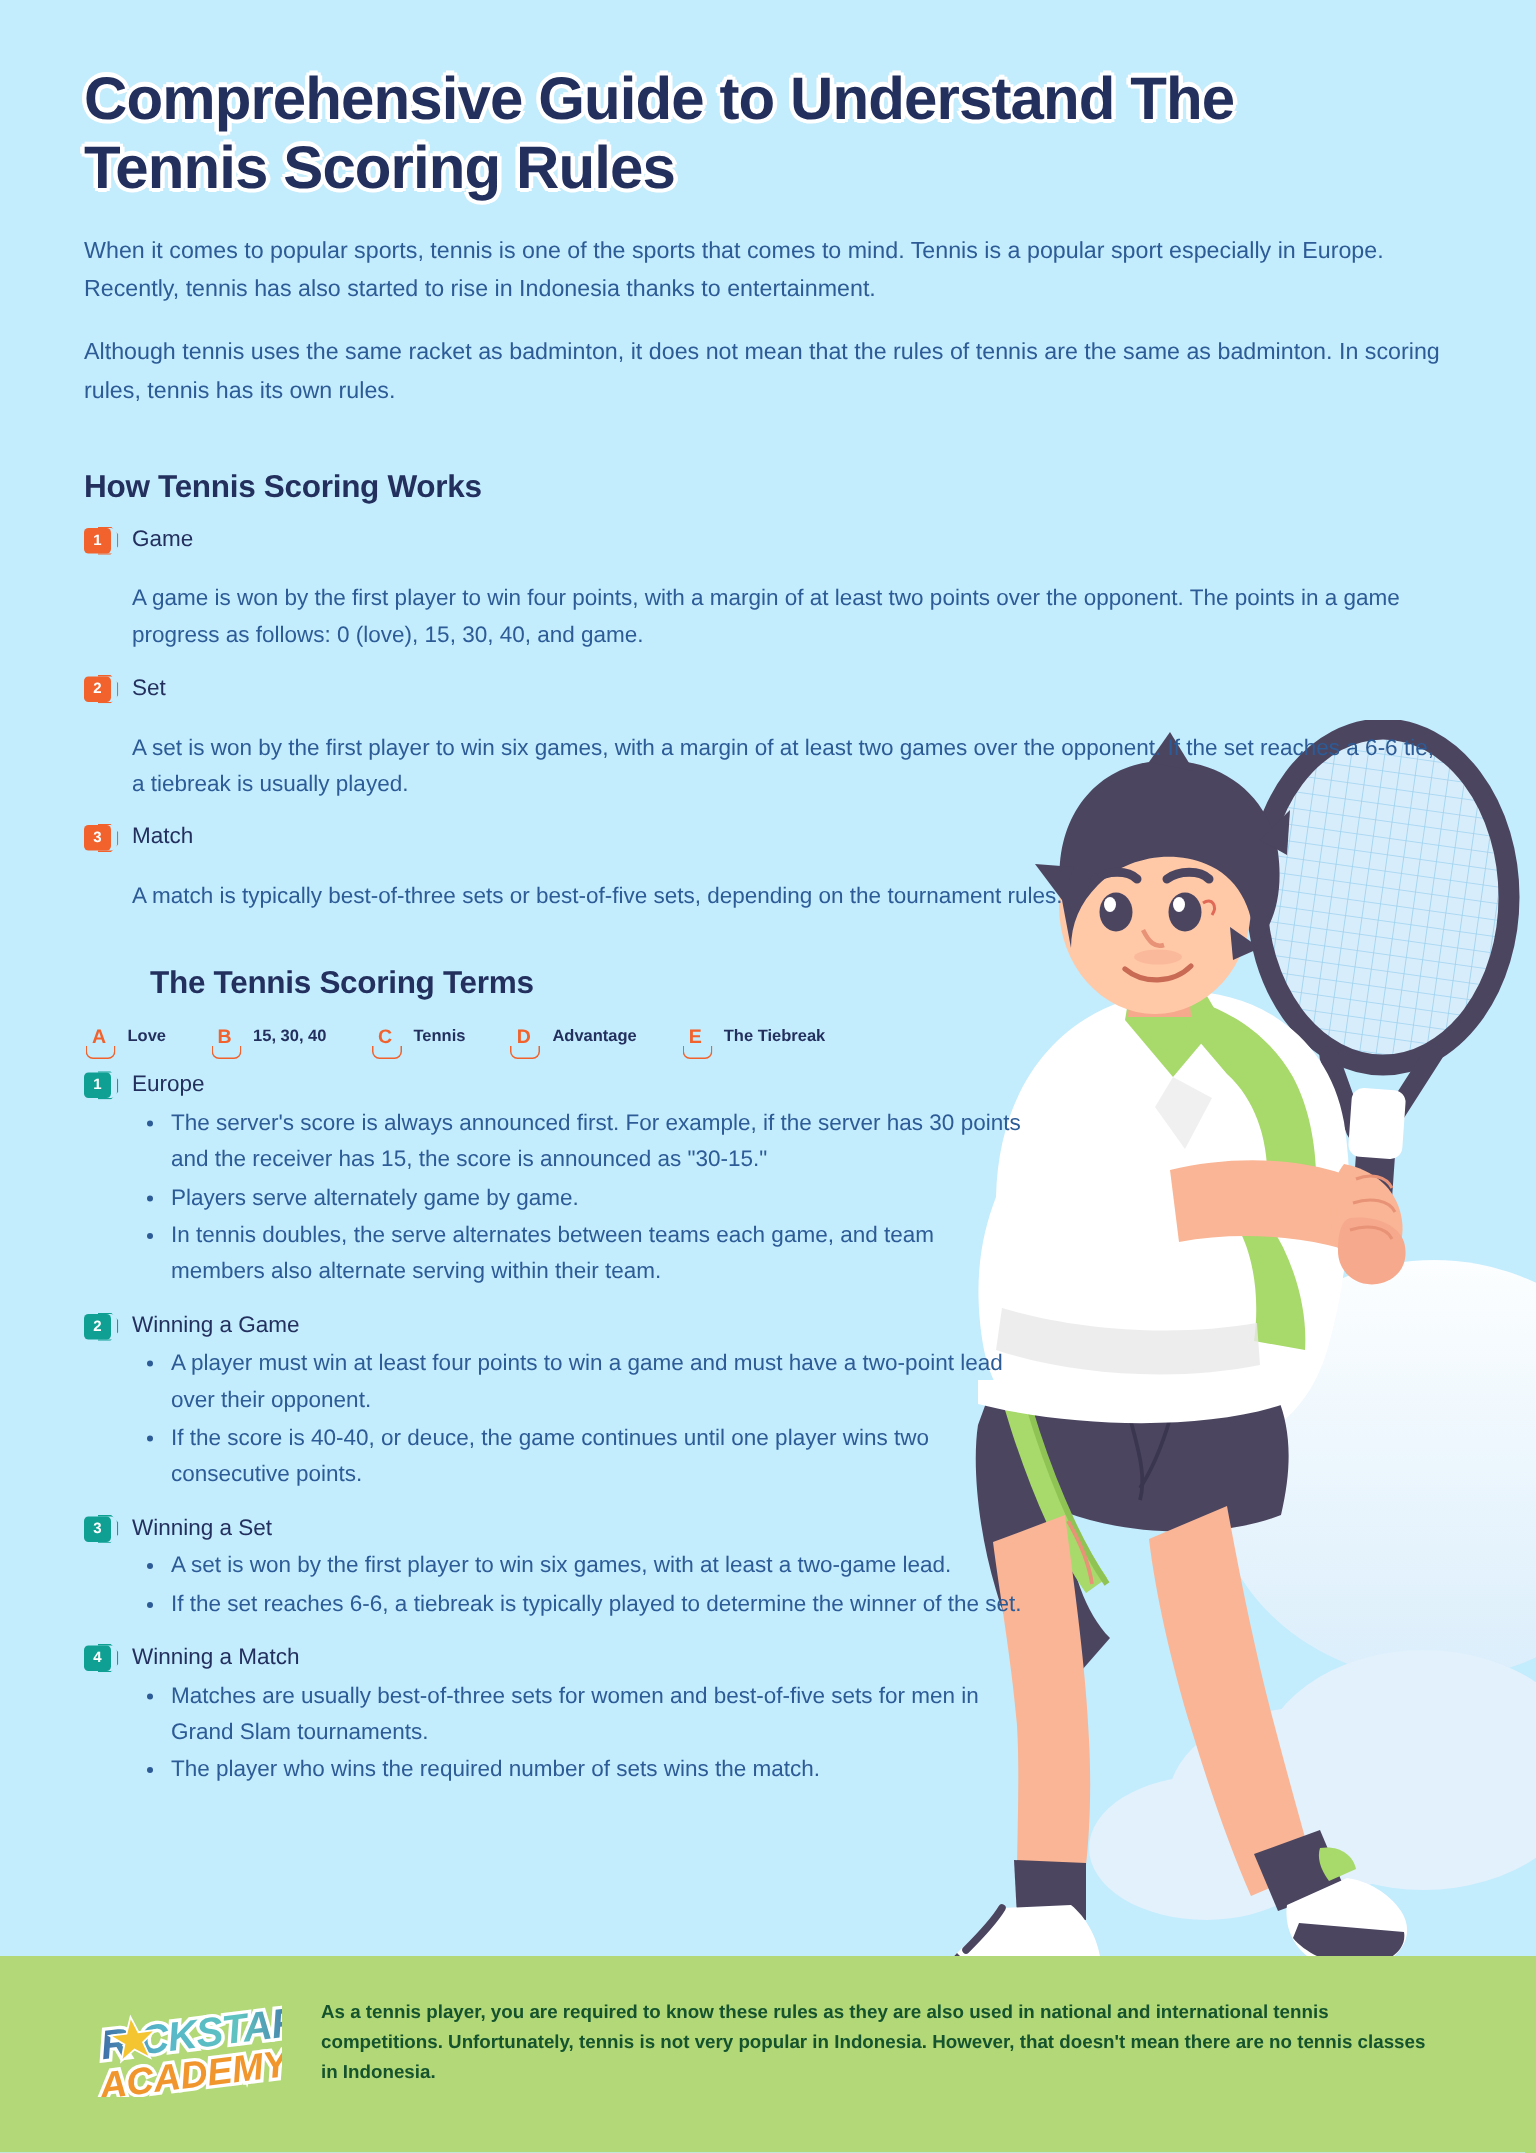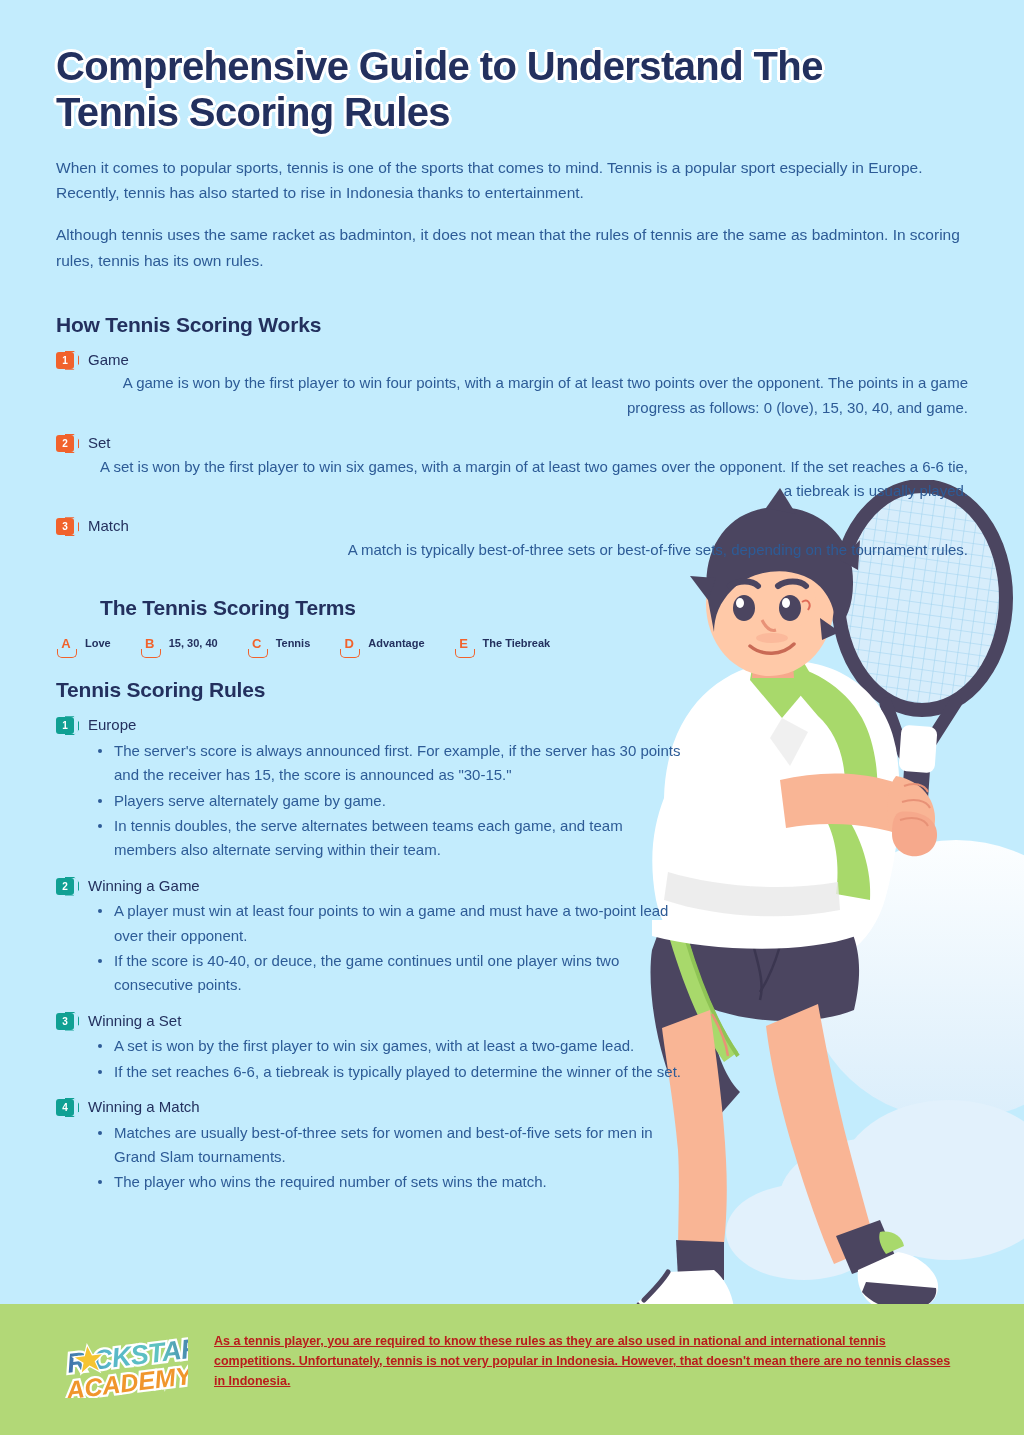--- a/index.html
+++ b/index.html
@@ -111,22 +111,21 @@
   .item-title {
     font-size: 15px;
     font-weight: 400;
     color: #23305e;
     line-height: 1.25;
   }
   .item-text {
     font-size: 15px;
     line-height: 1.62;
     color: #2d5b96;
-    margin-top: 2px;
-    text-align: right;
+    margin-top: 18px;
   }
   #works-list .item-text { max-width: 900px; }
   #rules-list .item-body { max-width: 600px; }
 
   .bullets {
     list-style: none;
     margin-top: 4px;
   }
   .bullets li {
     position: relative;
@@ -202,24 +201,23 @@
   #logo {
     width: 128px;
     flex: 0 0 auto;
     margin-right: 26px;
     margin-top: 8px;
   }
   #footer-text {
     font-size: 12.5px;
     line-height: 1.58;
     font-weight: 700;
-    color: #b91c1c;
+    color: #14532d;
     max-width: 760px;
     margin-top: 4px;
-    text-decoration: underline;
   }
 </style>
 </head>
 <body>
 
 <div id="illustration">
   <svg viewBox="0 0 420 830" width="420" height="830" xmlns="http://www.w3.org/2000/svg">
     <defs>
       <pattern id="strings" width="11" height="11" patternUnits="userSpaceOnUse" patternTransform="rotate(8)">
         <rect width="11" height="11" fill="#d7edfb"></rect>
@@ -395,21 +393,20 @@
     <div class="term">
       <span class="term-letter"><span>D</span></span>
       <span class="term-label">Advantage</span>
     </div>
     <div class="term">
       <span class="term-letter"><span>E</span></span>
       <span class="term-label">The Tiebreak</span>
     </div>
   </div>
 
-  <h2 class="section-h rules">Tennis Scoring Rules</h2>
 
   <div id="rules-list">
 
     <div class="item">
       <span class="badge teal">
         <span class="flag"></span>
         <span class="sq">1</span>
       </span>
       <div class="item-body">
         <div class="item-title">Europe</div>

